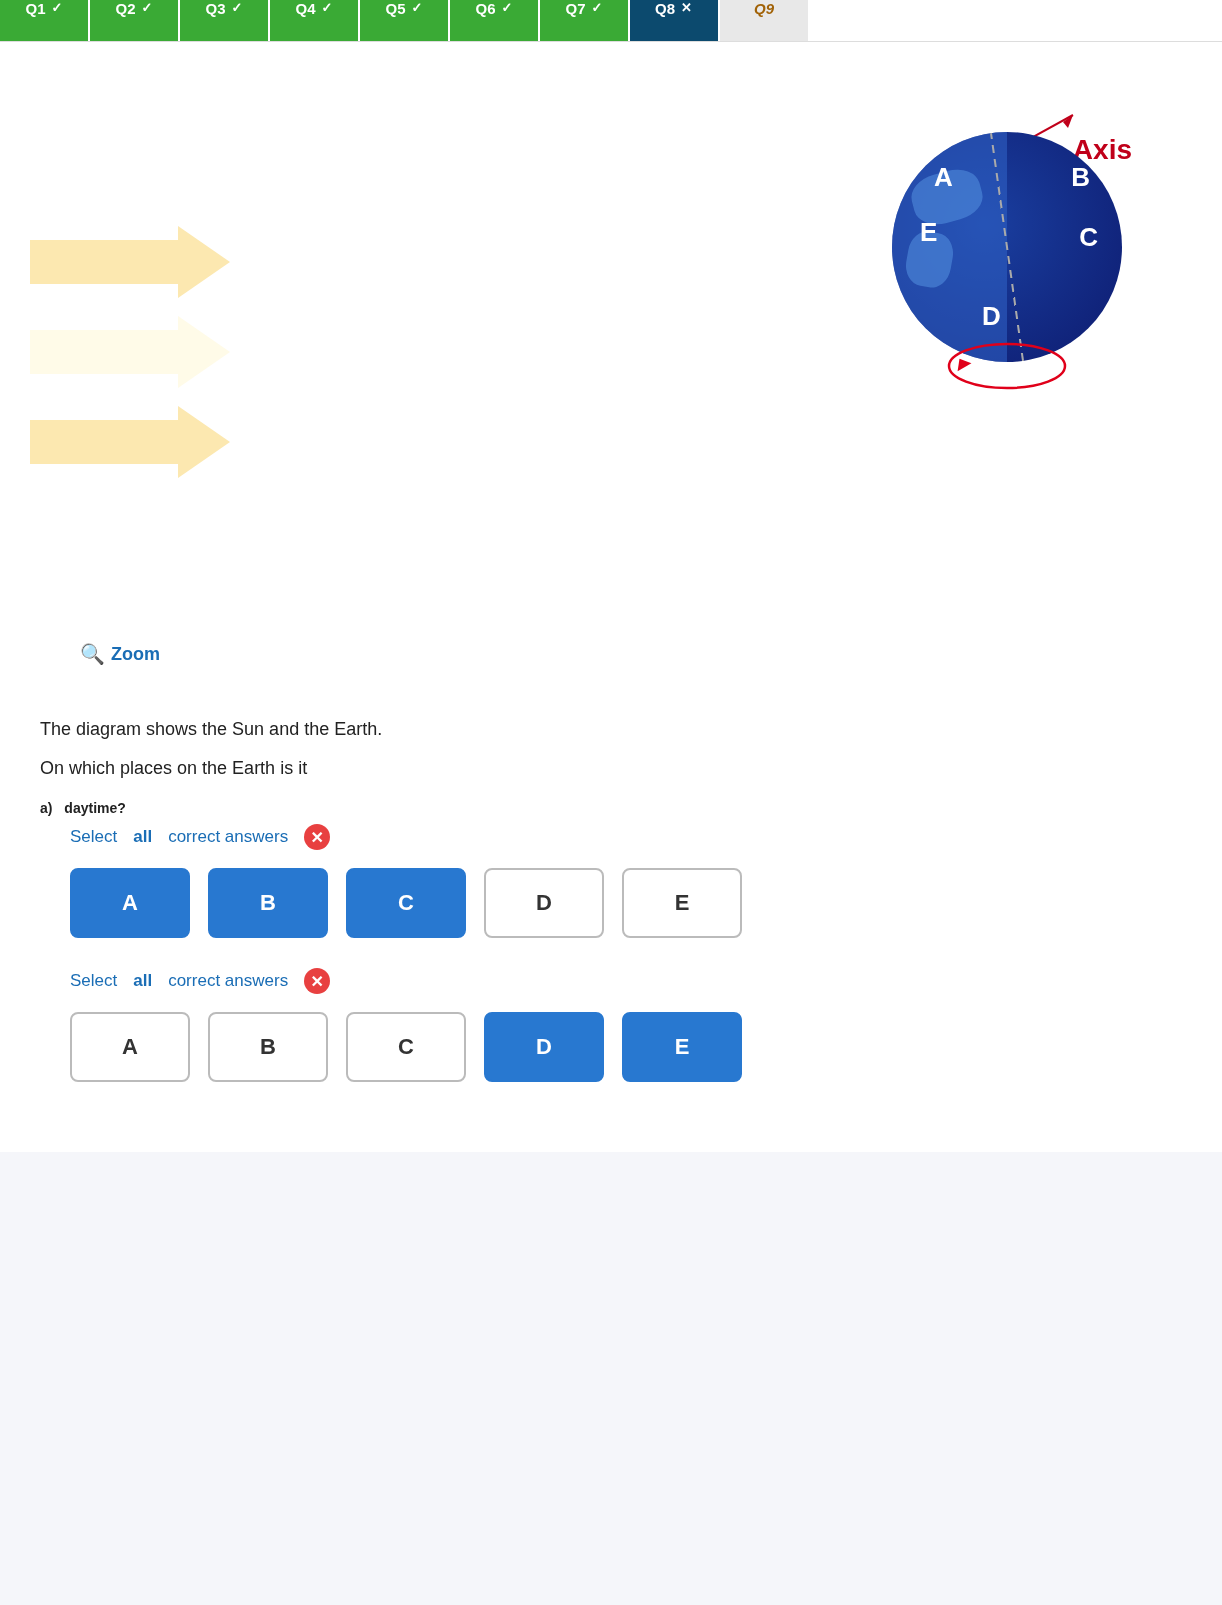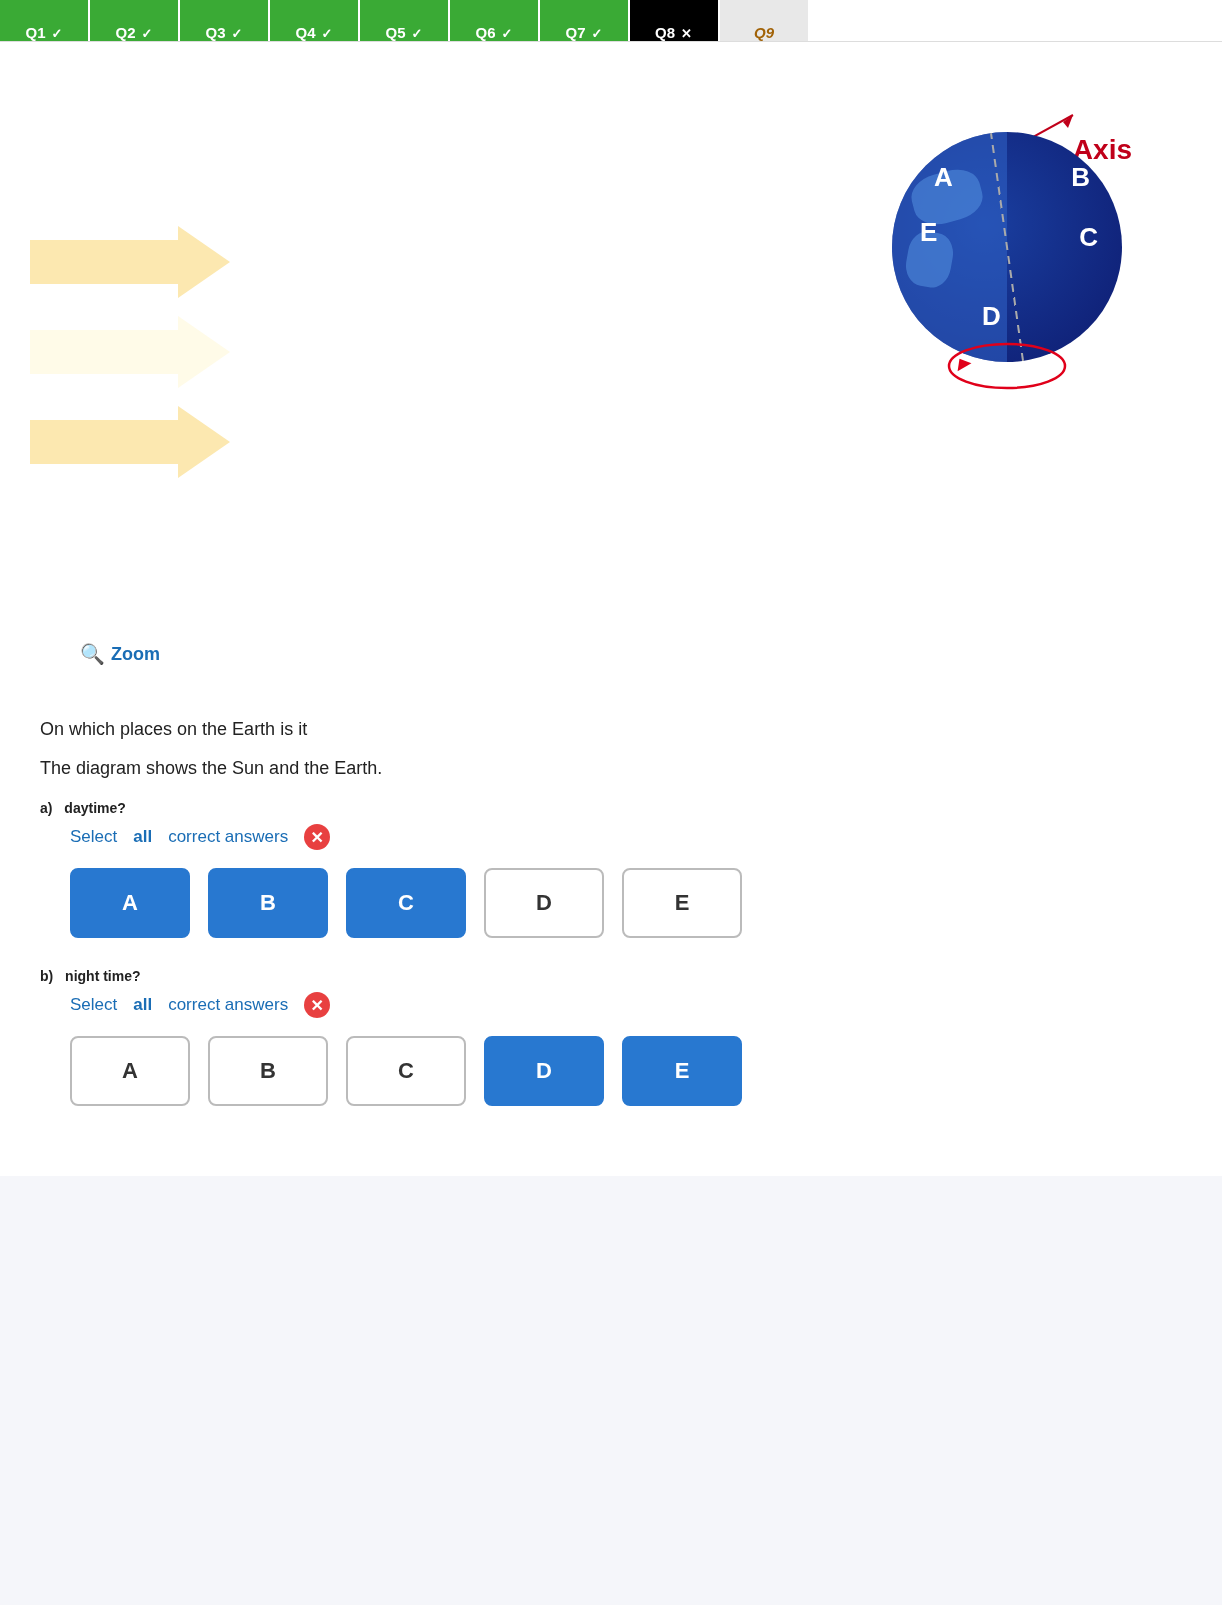--- a/index.html
+++ b/index.html
@@ -13,34 +13,34 @@
 
     
     .tab-bar {
       display: flex;
       background: #fff;
       border-bottom: 1px solid #ddd;
       height: 42px;
     }
     .tab {
       display: flex;
-      align-items: flex-end;
+      align-items: flex-start;
       justify-content: center;
       padding: 0 22px;
       font-size: 15px;
       font-weight: 600;
       color: #fff;
       background: #3aaa35;
       border-right: 2px solid #fff;
       cursor: pointer;
       gap: 6px;
       min-width: 90px;
     }
     .tab.active-wrong {
-      background: #000000;
+      background: #0c4a6e;
       padding-left: 21px;
     }
     .tab.inactive {
       background: #e8e8e8;
       color: #888;
     }
     .tab-check {
       color: #fff;
       font-size: 13px;
     }
@@ -325,22 +325,22 @@
 
   </div>
 
   <button class="zoom-btn">
     <span class="zoom-icon">🔍</span>
     <span>Zoom</span>
   </button>
 </div>
 
 <div class="question-area">
+  <p class="question-text">The diagram shows the Sun and the Earth.</p>
   <p class="question-text">On which places on the Earth is it</p>
-  <p class="question-text">The diagram shows the Sun and the Earth.</p>
 
   <p class="question-part">
     <span class="part-label">a)</span>
     <span>daytime?</span>
   </p>
 
   <div class="select-instruction">
     <span>Select </span>
       <span class="bold-all" style="font-weight:bold;">all</span>
       <span> correct answers</span>
@@ -348,24 +348,20 @@
   </div>
 
   <div class="answer-row">
     <button class="answer-btn selected">A</button>
     <button class="answer-btn selected">B</button>
     <button class="answer-btn selected">C</button>
     <button class="answer-btn">D</button>
     <button class="answer-btn">E</button>
   </div>
 
-  <p class="question-part">
-    <span class="part-label">b)</span>
-    <span>night time?</span>
-  </p>
 
   <div class="select-instruction">
     <span>Select </span>
       <span class="bold-all" style="font-weight:bold;">all</span>
       <span> correct answers</span>
     <div class="error-icon">✕</div>
   </div>
 
   <div class="answer-row">
     <button class="answer-btn">A</button>

